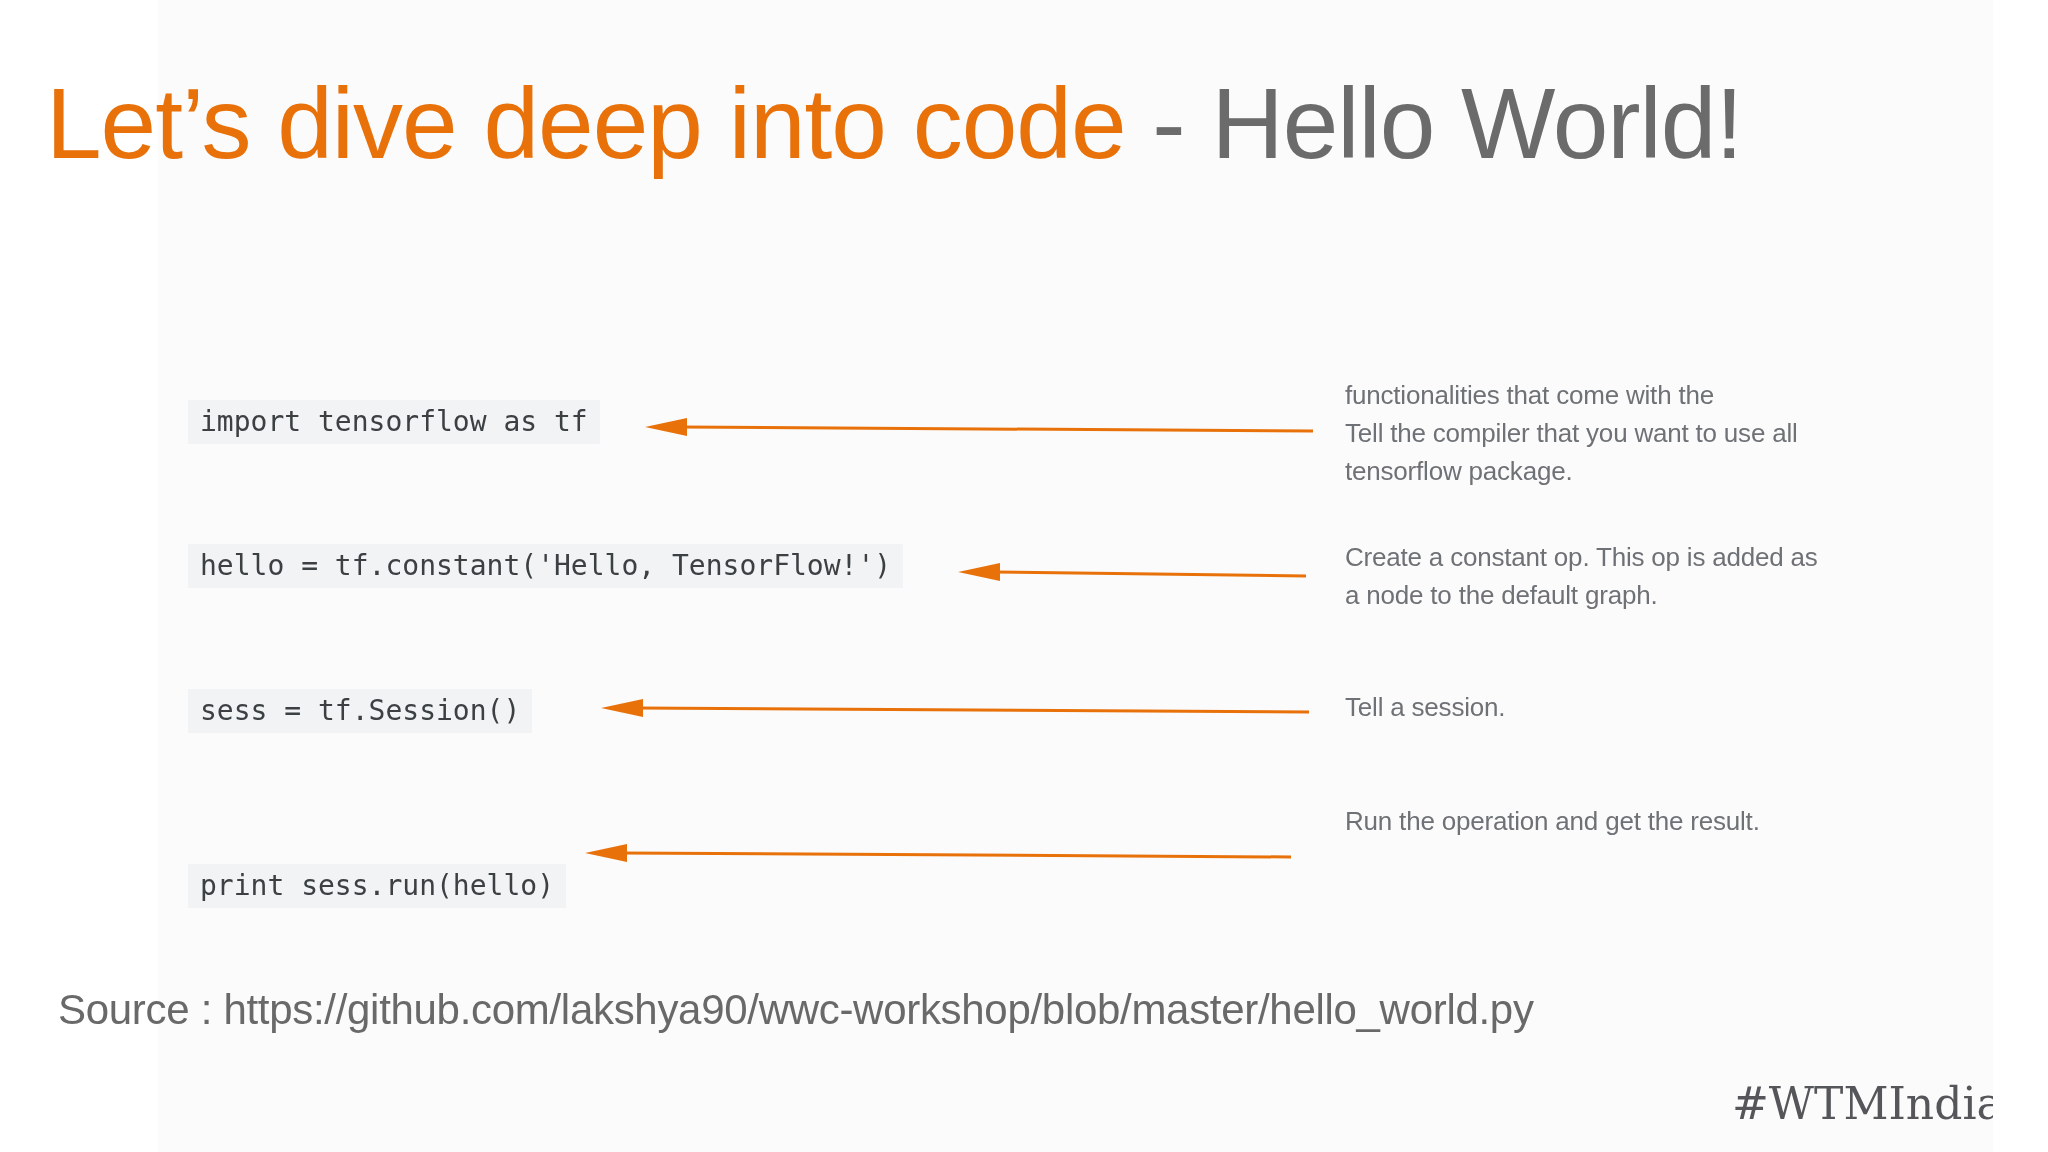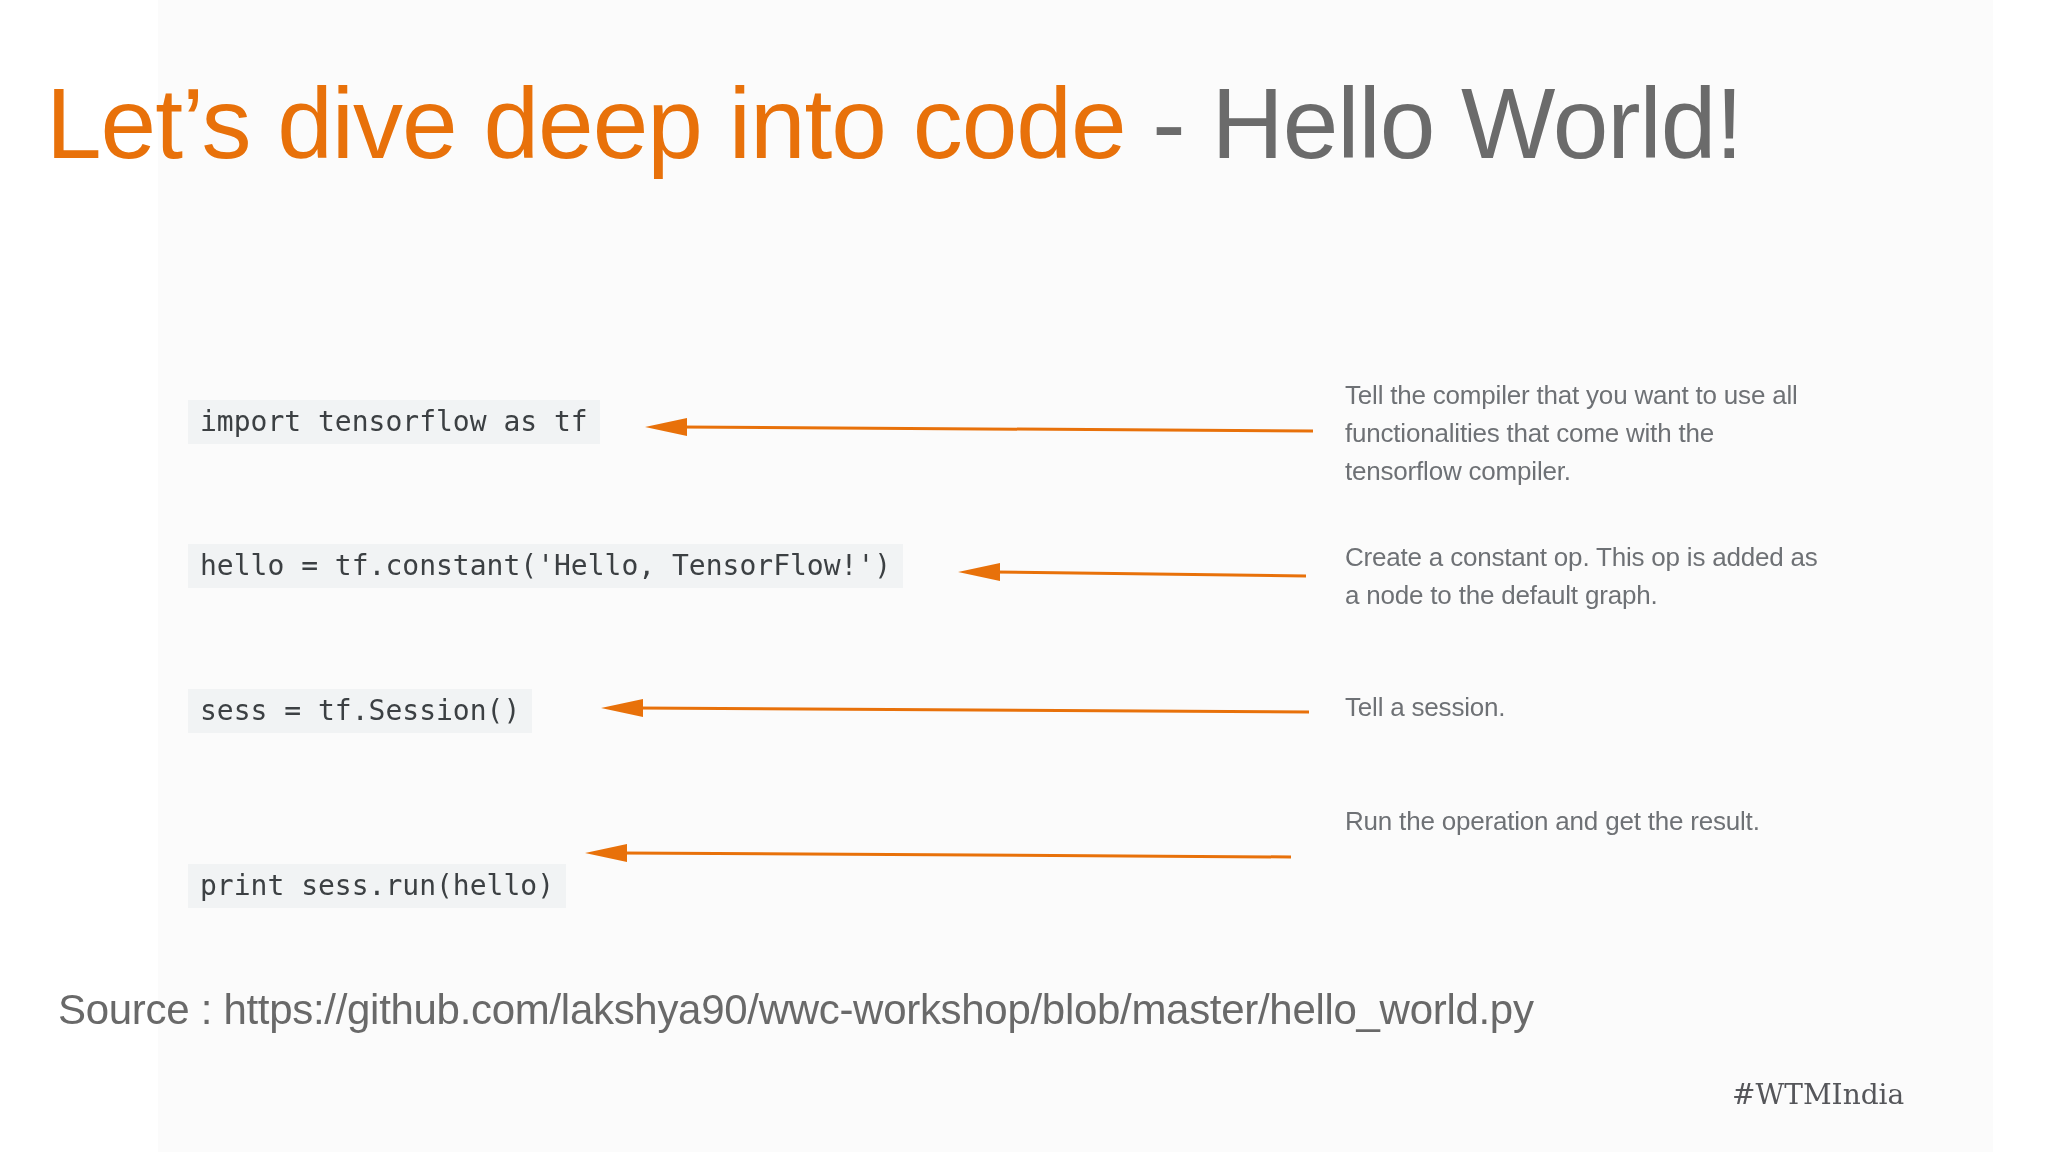--- a/index.html
+++ b/index.html
@@ -38,21 +38,21 @@
   .note-2{top:538px;}
   .note-3{top:688px;}
   .note-4{top:802px;}
   .source{
     position:absolute;left:58px;top:986px;white-space:nowrap;
     font-size:42px;color:#696969;letter-spacing:-0.3px;
   }
   .hashtag{
     position:absolute;left:1732px;top:1078px;white-space:nowrap;
     font-family:"DejaVu Serif","Liberation Serif",serif;
-    font-size:28px;color:#55565a;
+    font-size:44px;color:#55565a;
   }
 </style>
 </head>
 <body>
 
 <div class="slide">
 
   <div class="bg-panel"></div>
 
   <h1 class="title" style="margin:0;font-weight:400;">
@@ -83,23 +83,23 @@
     </svg>
   </div>
   <div class="arrow arrow-4">
     <svg width="706" height="26" viewBox="0 0 706 26" xmlns="http://www.w3.org/2000/svg">
       <line x1="36" y1="13" x2="706" y2="17" stroke="#e8710a" stroke-width="3"></line>
       <polygon points="0,13 42,4 42,22" fill="#e8710a"></polygon>
     </svg>
   </div>
 
   <div class="note note-1">
+    <div>functionalities that come with the</div>
     <div>Tell the compiler that you want to use all</div>
-    <div>functionalities that come with the</div>
-    <div>tensorflow compiler.</div>
+    <div>tensorflow package.</div>
   </div>
   <div class="note note-2">
     <div>Create a constant op. This op is added as</div>
     <div>a node to the default graph.</div>
   </div>
   <div class="note note-3">
     <div>Tell a session.</div>
   </div>
   <div class="note note-4">
     <div>Run the operation and get the result.</div>

